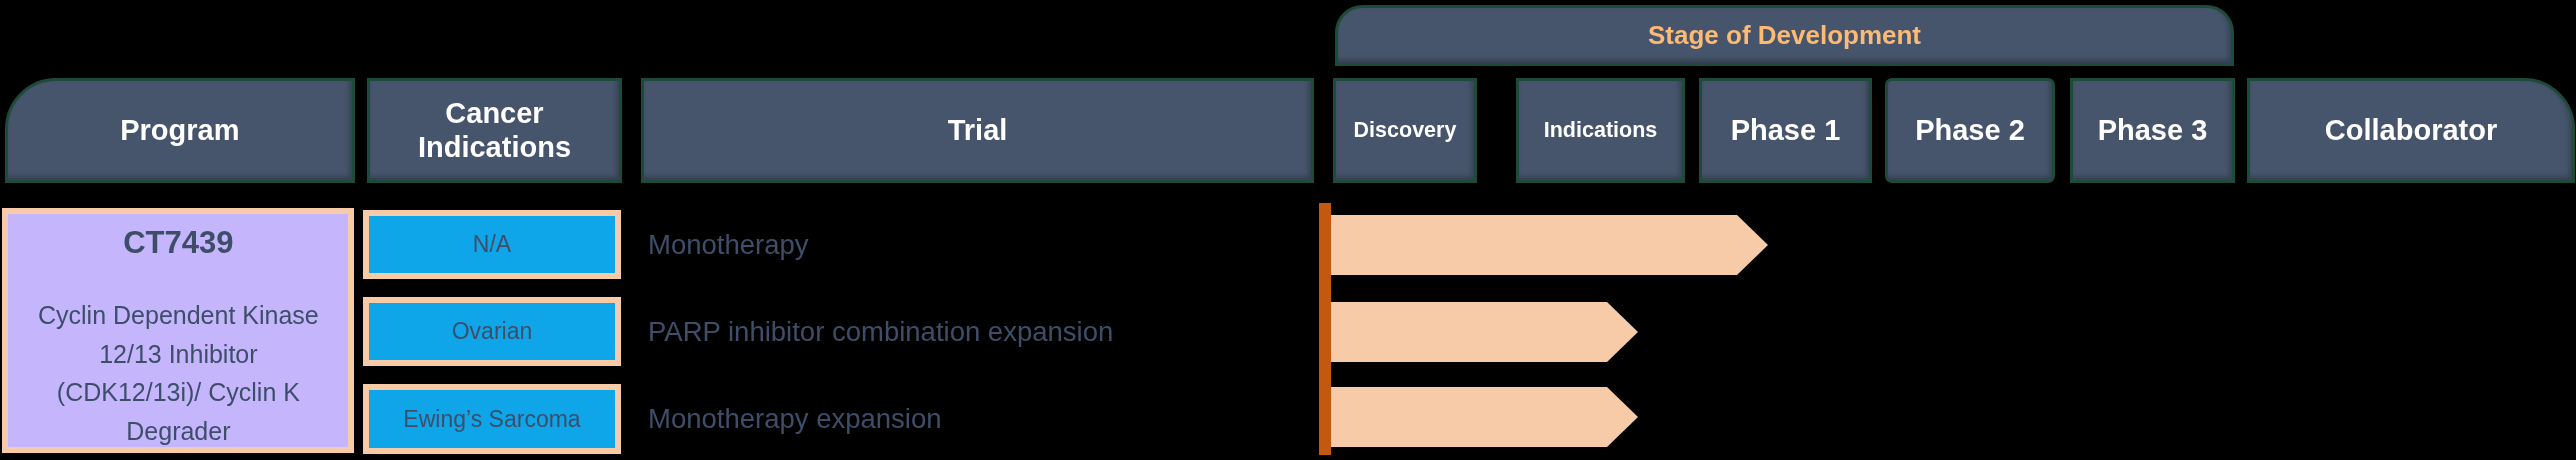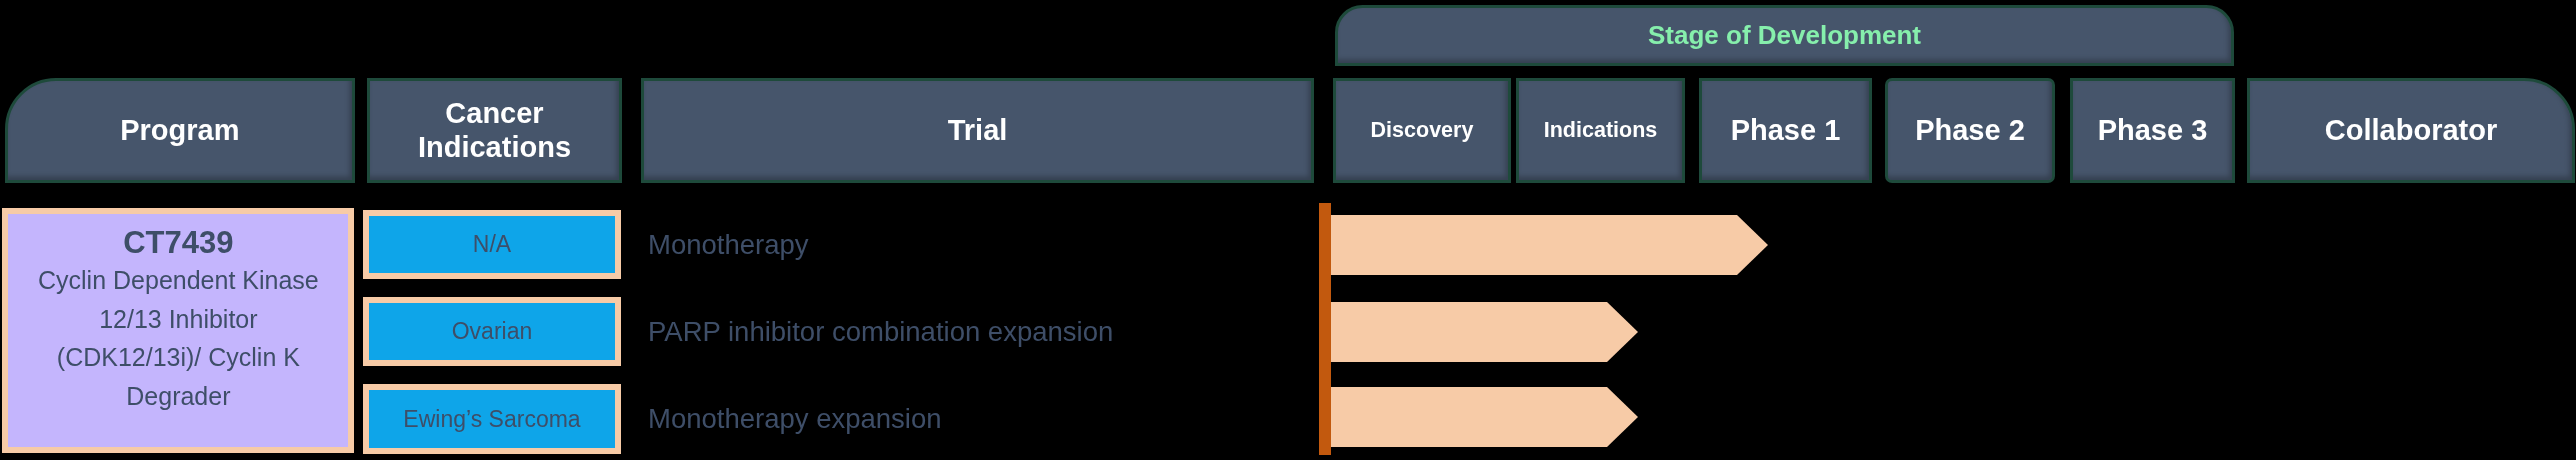--- a/index.html
+++ b/index.html
@@ -8,53 +8,53 @@
     font-family:"Liberation Sans", sans-serif;
   }
   
   .stage-header{
     position:absolute;left:1335px;top:4.8px;width:899px;height:61px;
     background:var(--slate,#46556B);
     border:3.6px solid var(--green,#1E4A3B);
     border-radius:27.5px 27.5px 0 0;
     box-sizing:border-box;
     display:flex;align-items:center;justify-content:center;
-    color:#86efac;font-size:26px;font-weight:700;
+    color:#fdba74;font-size:26px;font-weight:700;
     box-shadow:inset -2.4px -3.6px 4.8px rgba(0,0,0,.25);
   }
   
   .hcell{
     position:absolute;top:78px;height:105px;
     background:var(--slate,#46556B);
     border:3.6px solid var(--green,#1E4A3B);
     box-sizing:border-box;
     display:flex;align-items:center;justify-content:center;text-align:center;
     color:#fff;font-weight:700;font-size:29px;line-height:1.15;
     box-shadow:inset -2.4px -3.6px 4.8px rgba(0,0,0,.25);
   }
   .hcell.small{font-size:21.5px;}
   .h-program{left:4.8px;width:350px;border-radius:51px 0 0 0;}
   .h-cancer{left:367px;width:255px;}
   .h-trial{left:641px;width:673px;}
-  .h-discovery{left:1333px;width:178px;}
+  .h-discovery{left:1333px;width:144px;}
   .h-preclinical{left:1516px;width:169px;}
   .h-phase-1{left:1699px;width:173px;}
   .h-phase-2{left:1885px;width:170px;border-radius:7px;}
   .h-phase-3{left:2070px;width:165px;}
   .h-collaborator{left:2247px;width:328px;border-radius:0 51px 0 0;}
   
   .program-card{
     position:absolute;left:2.4px;top:208px;width:352px;height:245px;
     border:6px solid var(--peach,#F7CBA7);
     box-sizing:border-box;background:#c4b5fd;
     display:flex;flex-direction:column;align-items:center;
     text-align:center;color:var(--slate-text,#3E4E68);
   }
   .program-name{font-size:31px;font-weight:700;margin-top:10.8px;}
-  .program-desc{font-size:25px;line-height:1.55;padding:0 16.7px;}
+  .program-desc{font-size:25px;line-height:1.55;margin-top:35px;padding:0 16.7px;}
   
   .ind-box{
     position:absolute;left:363px;width:258px;
     border:6px solid var(--peach,#F7CBA7);
     box-sizing:border-box;background:#0ea5e9;
     display:flex;align-items:center;justify-content:center;text-align:center;
     color:var(--slate-text,#3E4E68);font-size:23px;
   }
   
   .trial-label{

